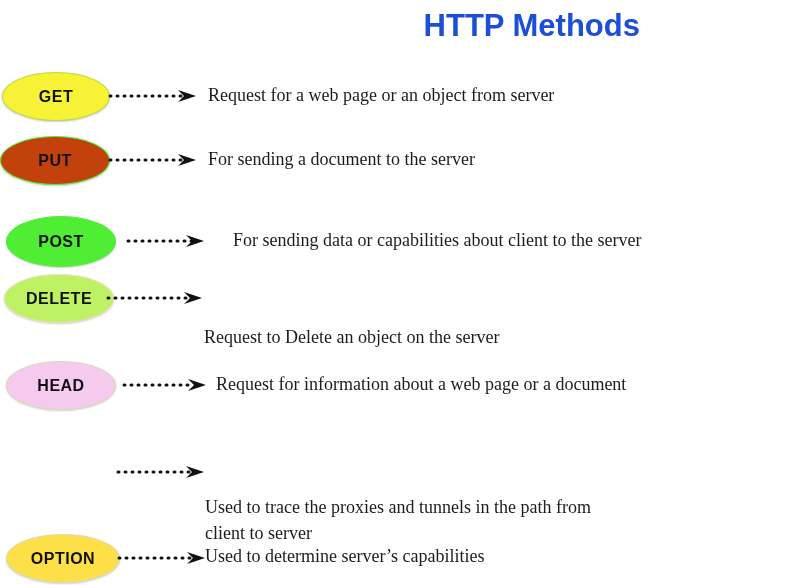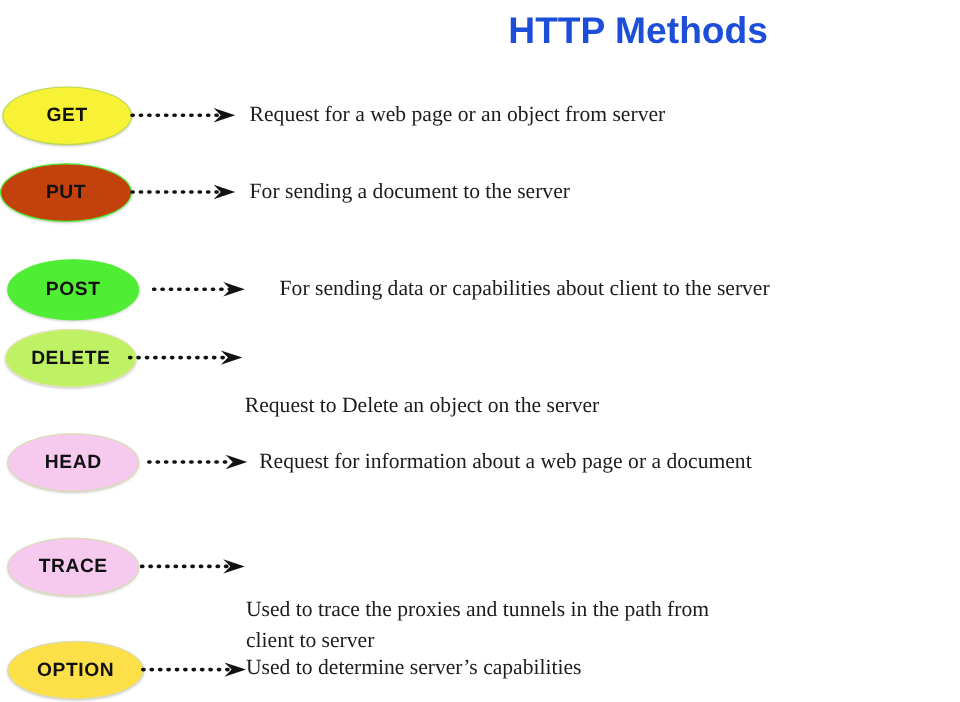--- a/index.html
+++ b/index.html
@@ -135,23 +135,20 @@
     <div class="connector" style="left:122px; top:17px; width:90px;">
       <svg width="90" height="14" viewBox="0 0 90 14">
         <line x1="2" y1="7" x2="72" y2="7" stroke="#111111" stroke-width="3" stroke-linecap="round" stroke-dasharray="1 6"></line>
         <path d="M66 1 L84 7 L66 13 L72 7 Z" fill="#111111"></path>
       </svg>
     </div>
     <div class="desc" style="left:216px; top:10px; width:575px;">Request for information about a web page or a document</div>
   </div>
 
   <div class="row" style="top:448px;height:50px;">
-    <div class="ellipse" style="left:6px; top:0px; width:110px; height:49px; background:#f6c9ee; border:1.5px solid #d9dcb4;">
-      <span class="ellipse-label">TRACE</span>
-    </div>
     <div class="connector" style="left:116px; top:17px; width:94px;">
       <svg width="94" height="14" viewBox="0 0 94 14">
         <line x1="2" y1="7" x2="76" y2="7" stroke="#111111" stroke-width="3" stroke-linecap="round" stroke-dasharray="1 6"></line>
         <path d="M70 1 L88 7 L70 13 L76 7 Z" fill="#111111"></path>
       </svg>
     </div>
     <div class="desc" style="left:205px; top:8px; width:545px;margin-top:38px;">Used to trace the proxies and tunnels in the path from
 client to server</div>
   </div>
 

